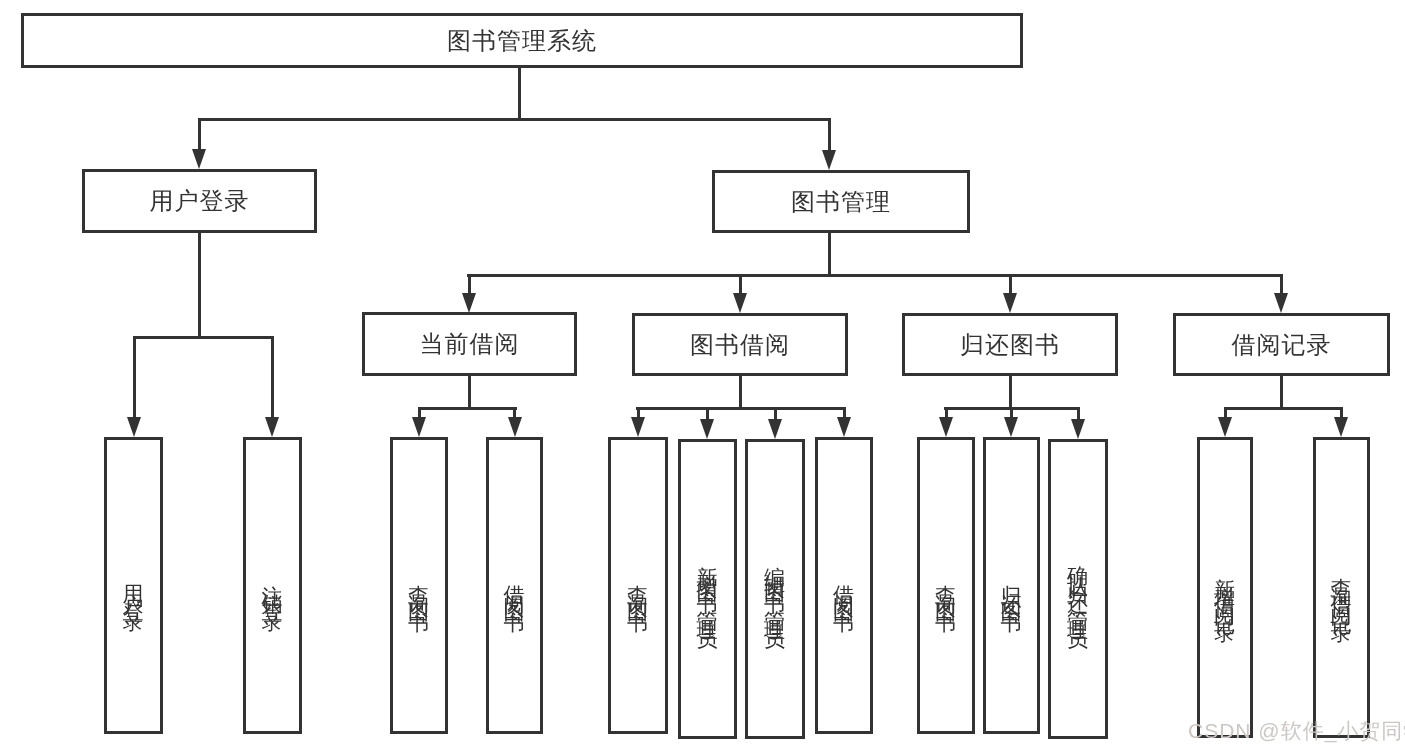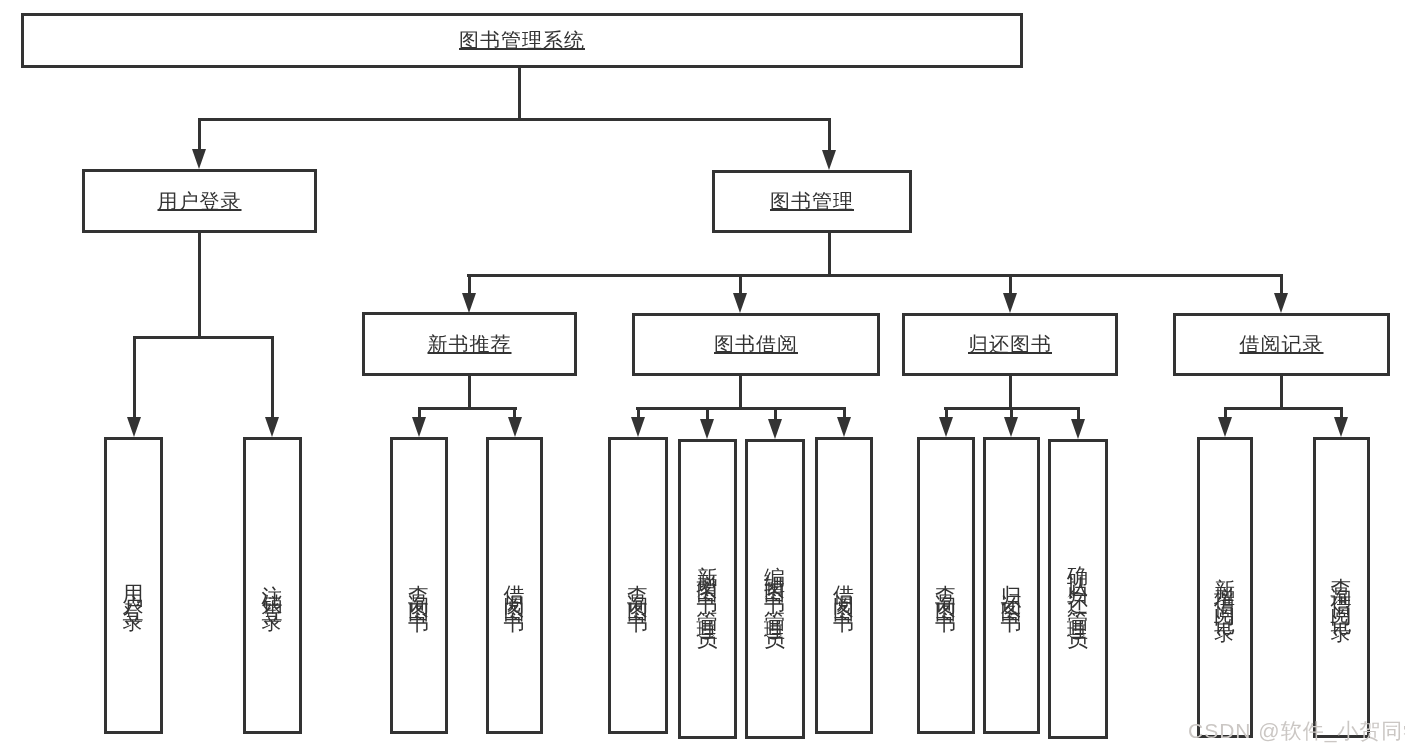--- a/index.html
+++ b/index.html
@@ -20,24 +20,23 @@
   .box{
     position:absolute;
     box-sizing:border-box;
     border:3px solid var(--line);
     background:#fff;
     display:flex;
     align-items:center;
     justify-content:center;
   }
   .box.h .lbl{
-    font-size:20px;
+    font-size:24px;
     letter-spacing:1px;
     white-space:nowrap;
-    text-decoration:underline;
   }
   .box.v .lbl{
     writing-mode:vertical-rl;
     text-orientation:mixed;
     font-size:21px;
     letter-spacing:9px;
     line-height:1;
   }
   .vl,.hl{position:absolute;background:var(--line);}
   .vl{width:3px;}
@@ -71,21 +70,21 @@
   <div class="vl" style="left:518px;top:66px;height:55px"></div>
   <div class="hl" style="left:198px;top:118px;width:633px"></div>
   <div class="vl" style="left:198px;top:118px;height:32px"></div>
   <div class="arr" style="left:192px;top:149px"></div>
   <div class="vl" style="left:828px;top:118px;height:33px"></div>
   <div class="arr" style="left:822px;top:150px"></div>
 
   <div class="box h" style="left:82px;top:169px;width:235px;height:64px">
     <span class="lbl">用户登录</span>
   </div>
-  <div class="box h" style="left:712px;top:170px;width:200px;height:63px">
+  <div class="box h" style="left:712px;top:170px;width:258px;height:63px">
     <span class="lbl">图书管理</span>
   </div>
 
   <div class="vl" style="left:198px;top:233px;height:105px"></div>
   <div class="hl" style="left:133px;top:336px;width:141px"></div>
   <div class="vl" style="left:133px;top:336px;height:82px"></div>
   <div class="arr" style="left:127px;top:417px"></div>
   <div class="vl" style="left:271px;top:336px;height:82px"></div>
   <div class="arr" style="left:265px;top:417px"></div>
 
@@ -94,23 +93,23 @@
   <div class="vl" style="left:468px;top:274px;height:20px"></div>
   <div class="arr" style="left:462px;top:293px"></div>
   <div class="vl" style="left:739px;top:274px;height:20px"></div>
   <div class="arr" style="left:733px;top:293px"></div>
   <div class="vl" style="left:1009px;top:274px;height:20px"></div>
   <div class="arr" style="left:1003px;top:293px"></div>
   <div class="vl" style="left:1280px;top:274px;height:20px"></div>
   <div class="arr" style="left:1274px;top:293px"></div>
 
   <div class="box h" style="left:362px;top:312px;width:215px;height:64px">
-    <span class="lbl">新书推荐</span>
+    <span class="lbl">当前借阅</span>
   </div>
-  <div class="box h" style="left:632px;top:313px;width:248px;height:63px">
+  <div class="box h" style="left:632px;top:313px;width:216px;height:63px">
     <span class="lbl">图书借阅</span>
   </div>
   <div class="box h" style="left:902px;top:313px;width:216px;height:63px">
     <span class="lbl">归还图书</span>
   </div>
   <div class="box h" style="left:1173px;top:313px;width:217px;height:63px">
     <span class="lbl">借阅记录</span>
   </div>
 
   <div class="vl" style="left:468px;top:376px;height:33px"></div>

